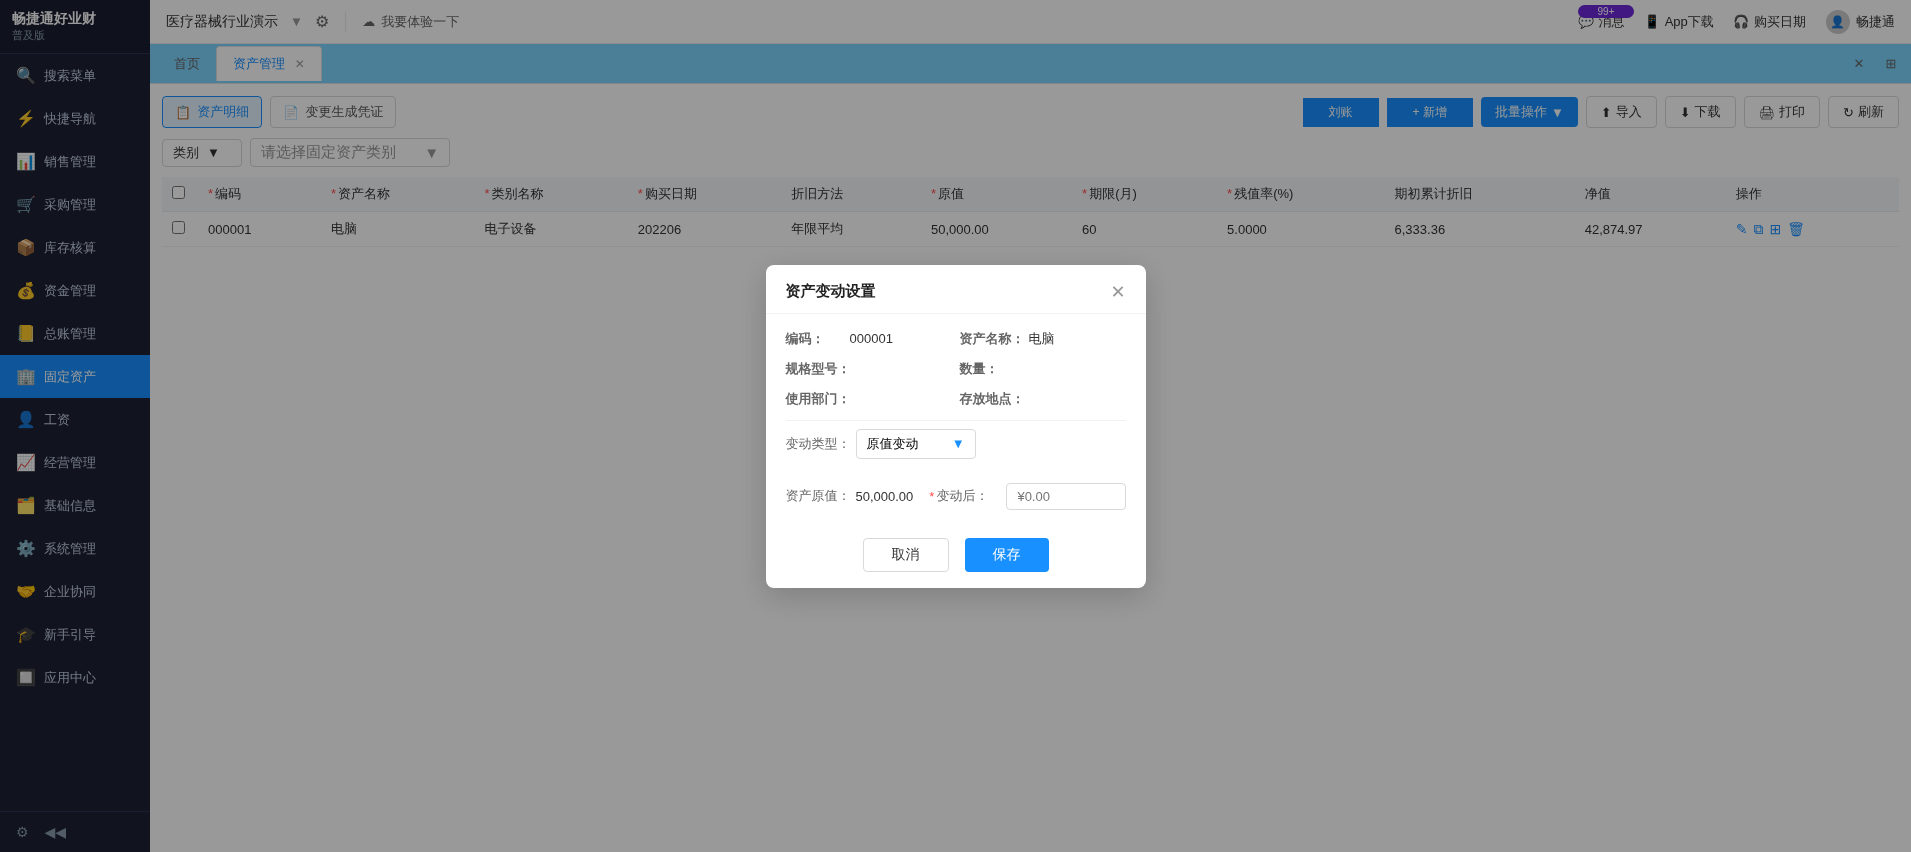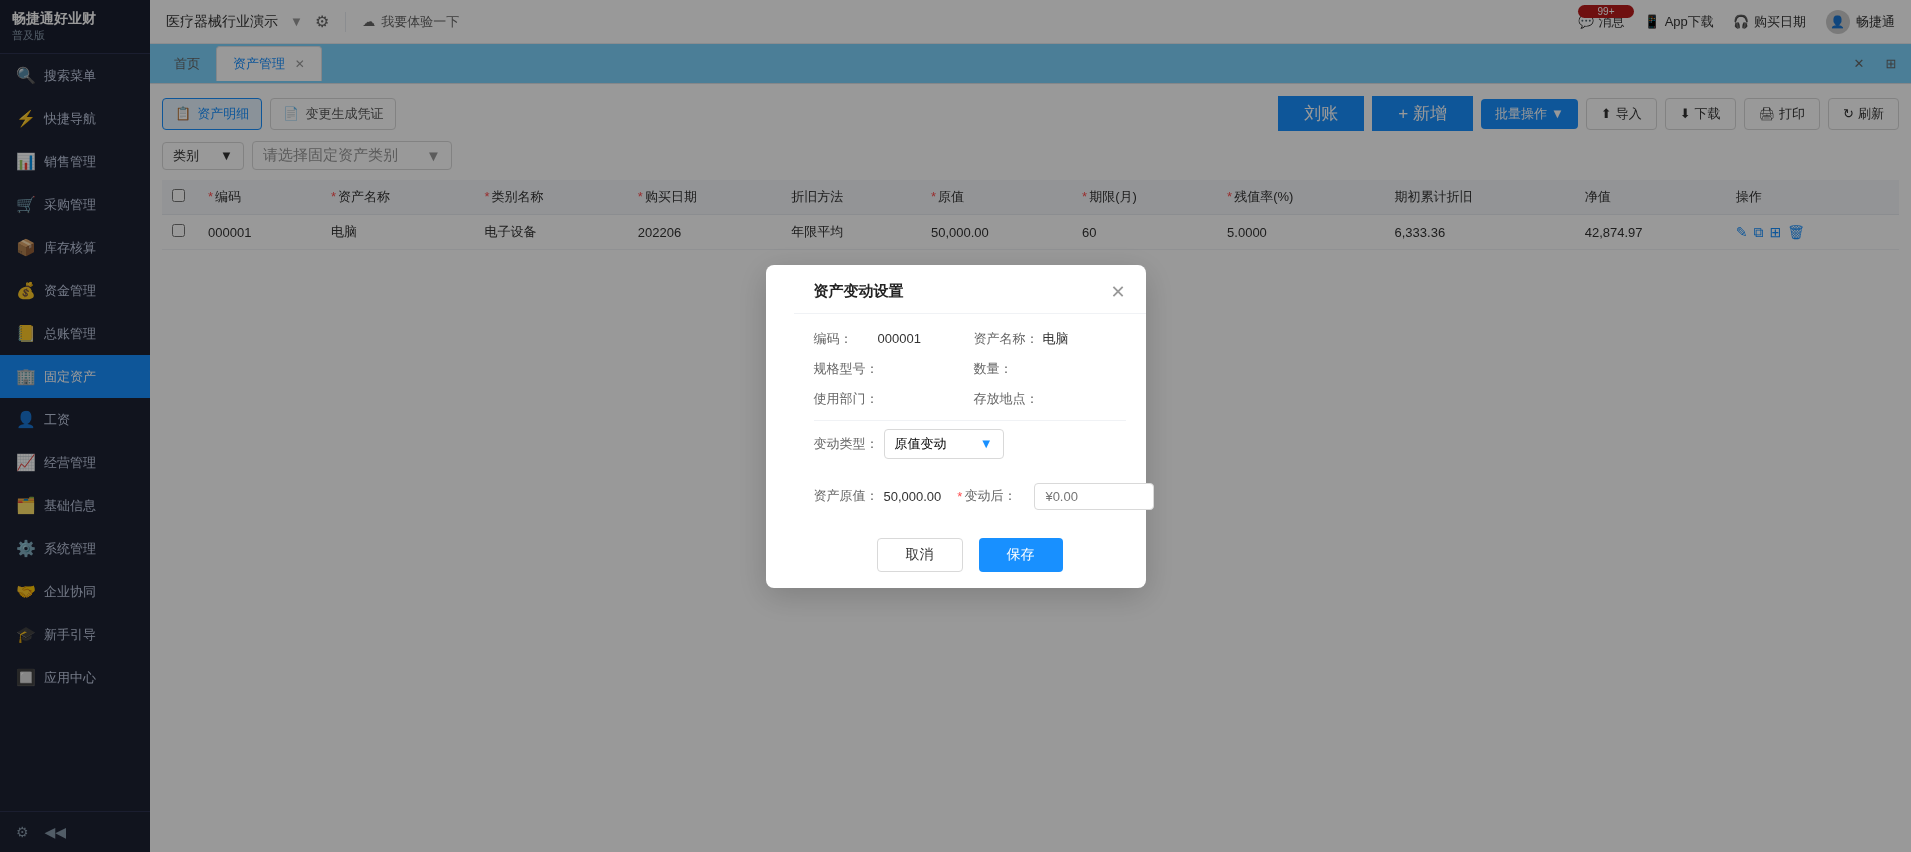--- a/index.html
+++ b/index.html
@@ -21,47 +21,47 @@
     .main { flex: 1; display: flex; flex-direction: column; height: 852px; }
 
     
     .topbar { height: 44px; background: #fff; display: flex; align-items: center; padding: 0 16px; border-bottom: 1px solid #e8ecf0; gap: 12px; }
     .topbar-title { font-size: 14px; color: #333; }
     .topbar-arrow { color: #999; }
     .topbar-gear { color: #666; font-size: 16px; cursor: pointer; }
     .topbar-experience { display: flex; align-items: center; gap: 6px; color: #666; font-size: 13px; }
     .topbar-right { margin-left: auto; display: flex; align-items: center; gap: 20px; }
     .topbar-badge { position: relative; display: flex; align-items: center; gap: 4px; color: #333; cursor: pointer; }
-    .badge-count { background: #b91c1c; color: #fff; font-size: 10px; border-radius: 10px; padding: 1px 20px; position: absolute; top: -8px; right: -10px; }
+    .badge-count { background: #6d28d9; color: #fff; font-size: 10px; border-radius: 10px; padding: 1px 20px; position: absolute; top: -8px; right: -10px; }
     .topbar-user { display: flex; align-items: center; gap: 6px; color: #333; }
 
     
     .tabbar { height: 40px; background: #7dd3fc; display: flex; align-items: center; padding: 0 8px; border-bottom: 1px solid #dde1e6; position: relative; }
     .tab { padding: 8px 16px; font-size: 13px; cursor: pointer; color: #666; border-radius: 4px 4px 0 0; }
     .tab.active { background: #fff; color: #1890ff; border: 1px solid #dde1e6; border-bottom: none; }
     .tab-close { margin-left: 6px; color: #999; font-size: 12px; cursor: pointer; }
     .tabbar-right { margin-left: auto; display: flex; align-items: center; gap: 8px; }
     .tabbar-btn { width: 24px; height: 24px; display: flex; align-items: center; justify-content: center; cursor: pointer; color: #666; }
 
     
     .content { flex: 1; background: #fff; display: flex; overflow: hidden; }
     .content-main { flex: 1; display: flex; flex-direction: column; padding: 12px; overflow: hidden; position: relative; }
 
     
     .toolbar { display: flex; align-items: center; gap: 8px; margin-bottom: 10px; flex-wrap: wrap; }
     .toolbar-tab { display: flex; align-items: center; gap: 6px; padding: 6px 12px; border: 1px solid #1890ff; border-radius: 4px; color: #1890ff; font-size: 13px; cursor: pointer; background: #e6f4ff; }
     .toolbar-tab2 { display: flex; align-items: center; gap: 6px; padding: 6px 12px; border: 1px solid #d9d9d9; border-radius: 4px; color: #555; font-size: 13px; cursor: pointer; background: #fff; }
     .toolbar-spacer { flex: 1; }
-    .btn-primary { background: #1890ff; color: #fff; border: none; padding: 6px 26px; border-radius: 0; cursor: pointer; font-size: 17px; }
+    .btn-primary { background: #1890ff; color: #fff; border: none; padding: 6px 26px; border-radius: 0; cursor: pointer; font-size: 12px; }
     .btn-default { background: #fff; color: #333; border: 1px solid #d9d9d9; padding: 6px 14px; border-radius: 4px; cursor: pointer; font-size: 13px; display: flex; align-items: center; gap: 4px; }
     .btn-batch { background: #1890ff; color: #fff; border: none; padding: 6px 14px; border-radius: 4px; cursor: pointer; font-size: 13px; display: flex; align-items: center; gap: 4px; }
 
     
     .filter-row { display: flex; align-items: center; gap: 8px; margin-bottom: 10px; }
-    .filter-select { display: flex; align-items: center; gap: 21px; border: 1px solid #d9d9d9; border-radius: 4px; padding: 4px 10px; color: #333; font-size: 13px; cursor: pointer; background: #fff; min-width: 80px; }
+    .filter-select { display: flex; align-items: center; gap: 8px; border: 1px solid #d9d9d9; border-radius: 4px; padding: 4px 10px; color: #333; font-size: 13px; cursor: pointer; background: #fff; min-width: 80px; }
     .filter-select-wide { border: 1px solid #d9d9d9; border-radius: 4px; padding: 4px 10px; color: #999; font-size: 15px; cursor: pointer; background: #fff; min-width: 200px; display: flex; align-items: center; justify-content: space-between; }
 
     
     .table-wrap { flex: 1; overflow: auto; }
     table { width: 100%; border-collapse: collapse; font-size: 13px; }
     thead th { background: #f5f7fa; border-bottom: 1px solid #e8ecf0; padding: 8px 10px; text-align: left; color: #333; font-weight: 500; white-space: nowrap; }
     thead th .required { color: #ff4d4f; margin-right: 2px; }
     tbody td { border-bottom: 1px solid #f0f2f5; padding: 8px 10px; color: #333; }
     .subtotal-row td { background: #fafafa; color: #555; }
     .checkbox-cell { width: 36px; }
@@ -75,28 +75,28 @@
     .right-year { color: #1890ff; font-weight: bold; font-size: 12px; margin-bottom: 4px; }
 
     
     .pagination { display: flex; align-items: center; gap: 8px; padding: 8px 0; color: #555; font-size: 13px; border-top: 1px solid #f0f2f5; margin-top: 4px; }
     .pagination select { border: 1px solid #d9d9d9; border-radius: 4px; padding: 2px 6px; }
 
     
     .overlay { position: fixed; top: 0; left: 0; width: 100%; height: 100%; background: rgba(0,0,0,0.4); z-index: 100; display: flex; align-items: center; justify-content: center; }
 
     
-    .dialog { background: #fff; border-radius: 8px; width: 380px; box-shadow: 0 8px 32px rgba(0,0,0,0.18); z-index: 101; padding-left: 28px; }
+    .dialog { background: #fff; border-radius: 8px; width: 380px; box-shadow: 0 8px 32px rgba(0,0,0,0.18); z-index: 101; }
     .dialog-header { display: flex; align-items: center; justify-content: space-between; padding: 16px 20px 10px; border-bottom: 1px solid #f0f2f5; }
     .dialog-title { font-size: 15px; font-weight: 600; color: #222; }
     .dialog-close { color: #999; cursor: pointer; font-size: 18px; }
     .dialog-body { padding: 16px 20px; }
     .dialog-row { display: flex; align-items: flex-start; gap: 8px; margin-bottom: 12px; }
     .dialog-field { display: flex; align-items: center; gap: 4px; flex: 1; }
-    .dialog-label { color: #666; font-size: 13px; white-space: nowrap; min-width: 60px; }
+    .dialog-label { color: #666; font-size: 13px; white-space: nowrap; min-width: 60px; font-weight: bold; }
     .dialog-value { color: #333; font-size: 13px; }
     .dialog-divider { border: none; border-top: 1px solid #f0f2f5; margin: 8px 0; }
     .dialog-select-row { display: flex; align-items: center; margin-bottom: 24px; }
     .dialog-select-label { color: #666; font-size: 13px; min-width: 70px; }
     .dialog-select-box { display: flex; align-items: center; border: 1px solid #d9d9d9; border-radius: 4px; padding: 5px 10px; min-width: 120px; background: #fff; cursor: pointer; gap: 8px; }
     .dialog-input-row { display: flex; align-items: center; margin-bottom: 0; }
     .dialog-input-label { color: #666; font-size: 13px; min-width: 70px; }
     .dialog-input-value { color: #333; font-size: 13px; }
     .dialog-input { border: 1px solid #d9d9d9; border-radius: 4px; padding: 5px 10px; font-size: 13px; color: #bbb; min-width: 120px; outline: none; }
     .dialog-footer { display: flex; justify-content: center; gap: 16px; padding: 12px 20px 16px; }

